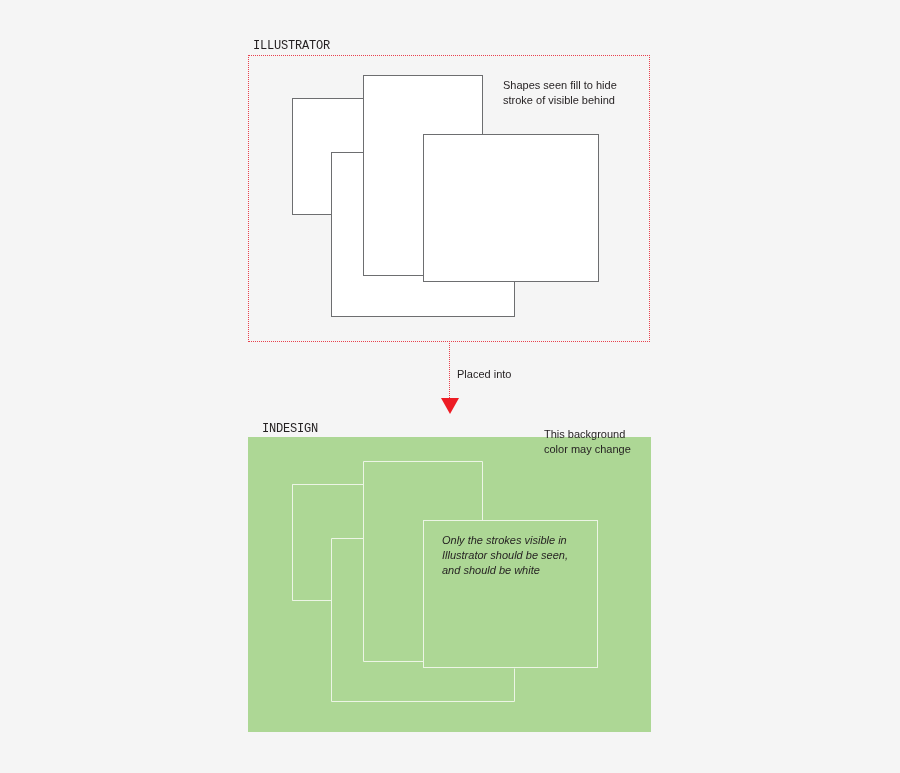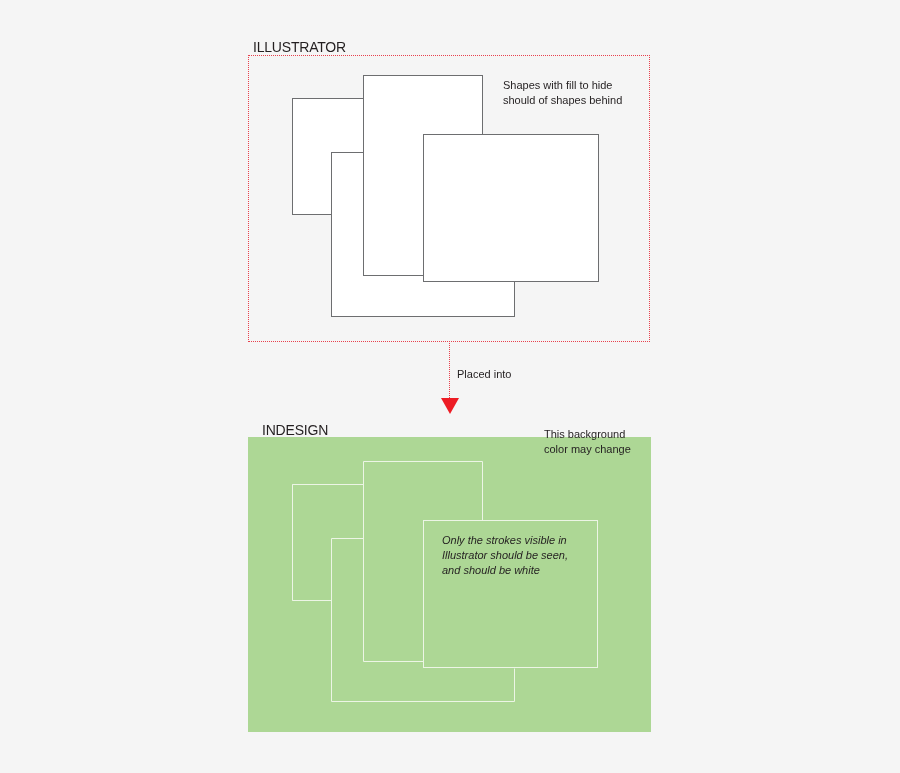--- a/index.html
+++ b/index.html
@@ -1,40 +1,40 @@
 <!DOCTYPE html>
 <html><head>
 <meta charset="utf-8">
 <style>
   html, body { margin:0; padding:0; }
   body { width:900px; height:773px; background:#f5f5f5; position:relative; overflow:hidden;
          font-family:"Liberation Sans", sans-serif; color:#231f20; }
   .abs { position:absolute; }
-  .section-label { font-size:14px; letter-spacing:-0.2px; }
+  .section-label { font-size:12px; letter-spacing:-0.2px;font-family:Liberation Mono, monospace; }
   .note { font-size:11px; line-height:15px; }
   .ill-frame { left:248px; top:55px; width:402px; height:287px; border:1.5px dotted #e8414d; box-sizing:border-box; }
   .ill-rect { background:#ffffff; border:1px solid #6d6e70; box-sizing:border-box; }
   .ind-frame { left:248px; top:437px; width:403px; height:295px; background:#add795; }
   .arrow-line { left:449px; top:343px; width:0; height:55px; border-left:1.5px dotted #e8414d; }
   .arrow-head { left:441px; top:398px; width:0; height:0; border-left:9px solid transparent; border-right:9px solid transparent; border-top:16px solid #ed1c24; }
 </style>
 </head>
 <body>
 
 <div class="abs section-label" style="left:253px;top:39px;">ILLUSTRATOR</div>
 <div class="abs ill-frame"></div>
 
 <div class="abs ill-rect" style="left:292px;top:98px;width:120px;height:117px;"></div>
 <div class="abs ill-rect" style="left:331px;top:152px;width:184px;height:165px;"></div>
 <div class="abs ill-rect" style="left:363px;top:75px;width:120px;height:201px;"></div>
 <div class="abs ill-rect" style="left:423px;top:134px;width:176px;height:148px;"></div>
 
 <div class="abs note" style="left:503px;top:78px;">
-  <div>Shapes with fill to hide</div>
-  <div>should of shapes behind</div>
+  <div>Shapes seen fill to hide</div>
+  <div>stroke of visible behind</div>
 </div>
 
 <div class="abs arrow-line"></div>
 <div class="abs arrow-head"></div>
 <div class="abs note" style="left:457px;top:367px;text-align:center;">Placed into</div>
 
 <div class="abs section-label" style="left:262px;top:422px;">INDESIGN</div>
 <div class="abs ind-frame"></div>
 
 <svg class="abs" style="left:248px;top:437px;" width="403" height="295">

